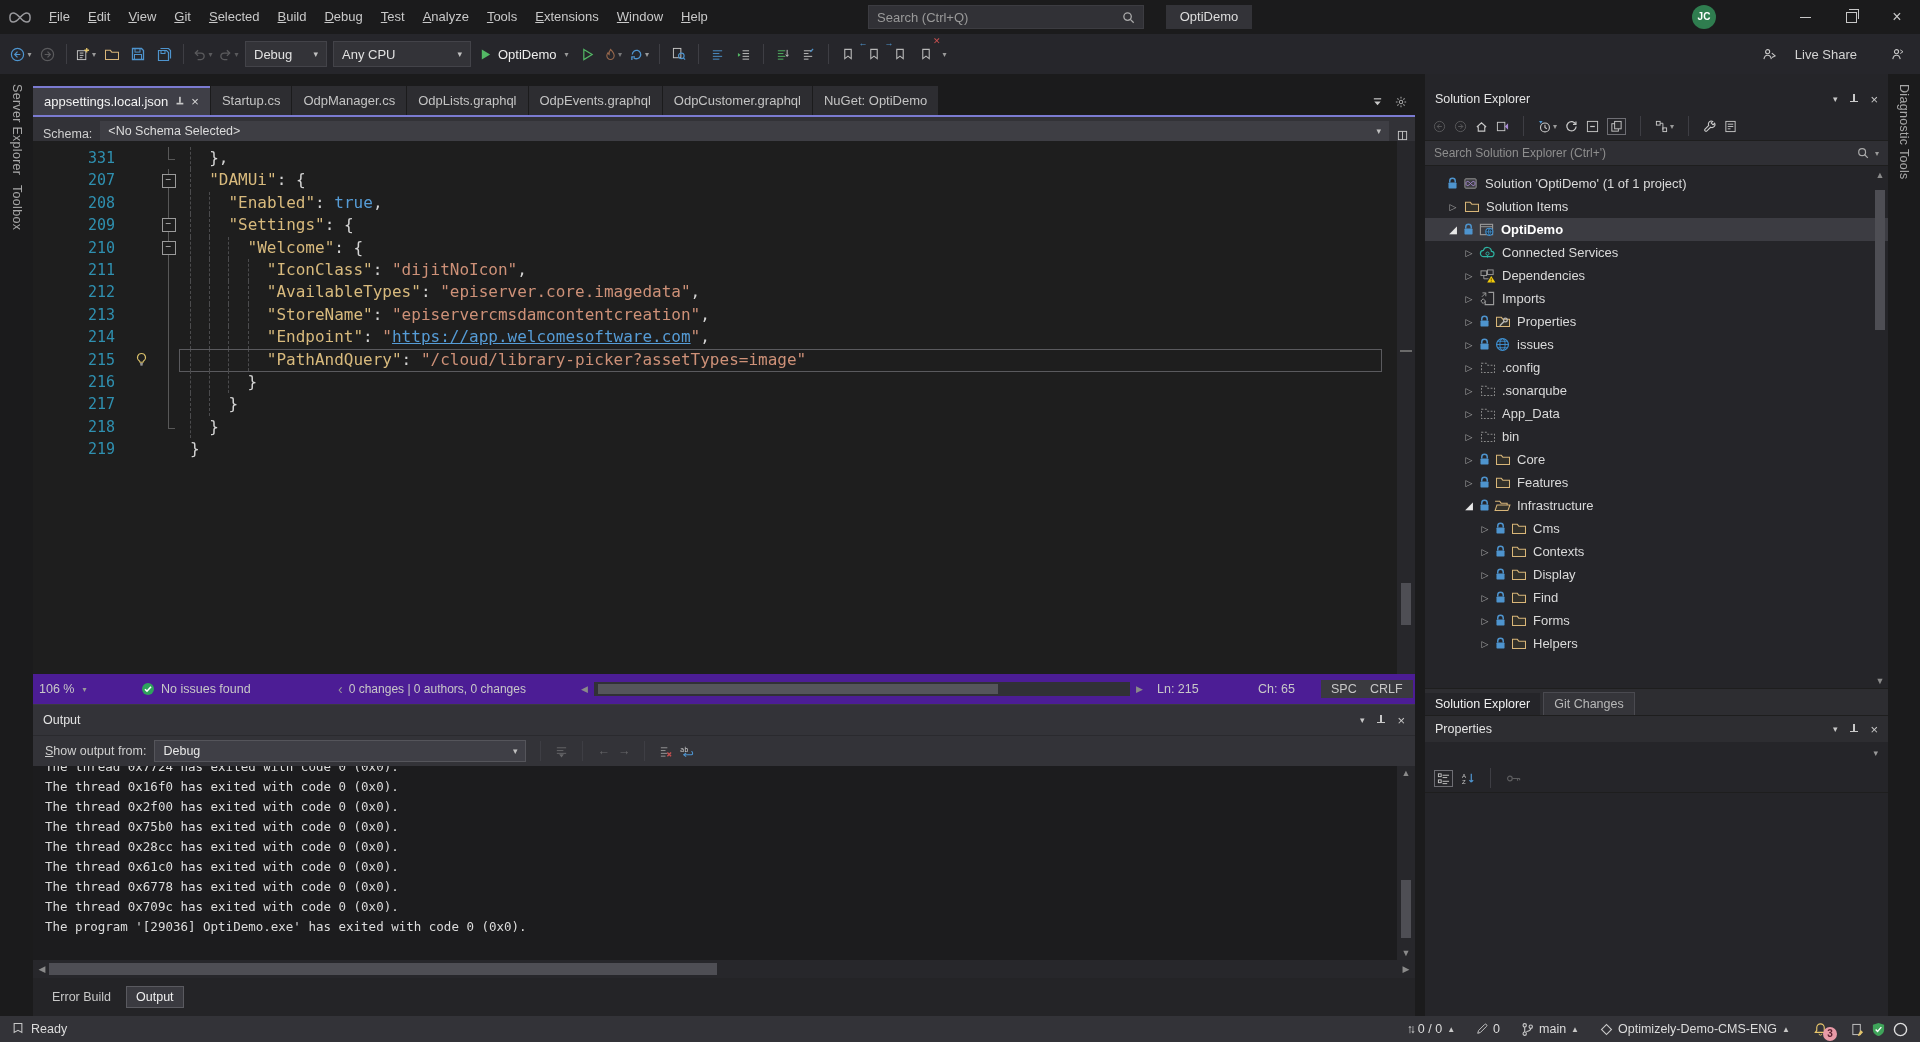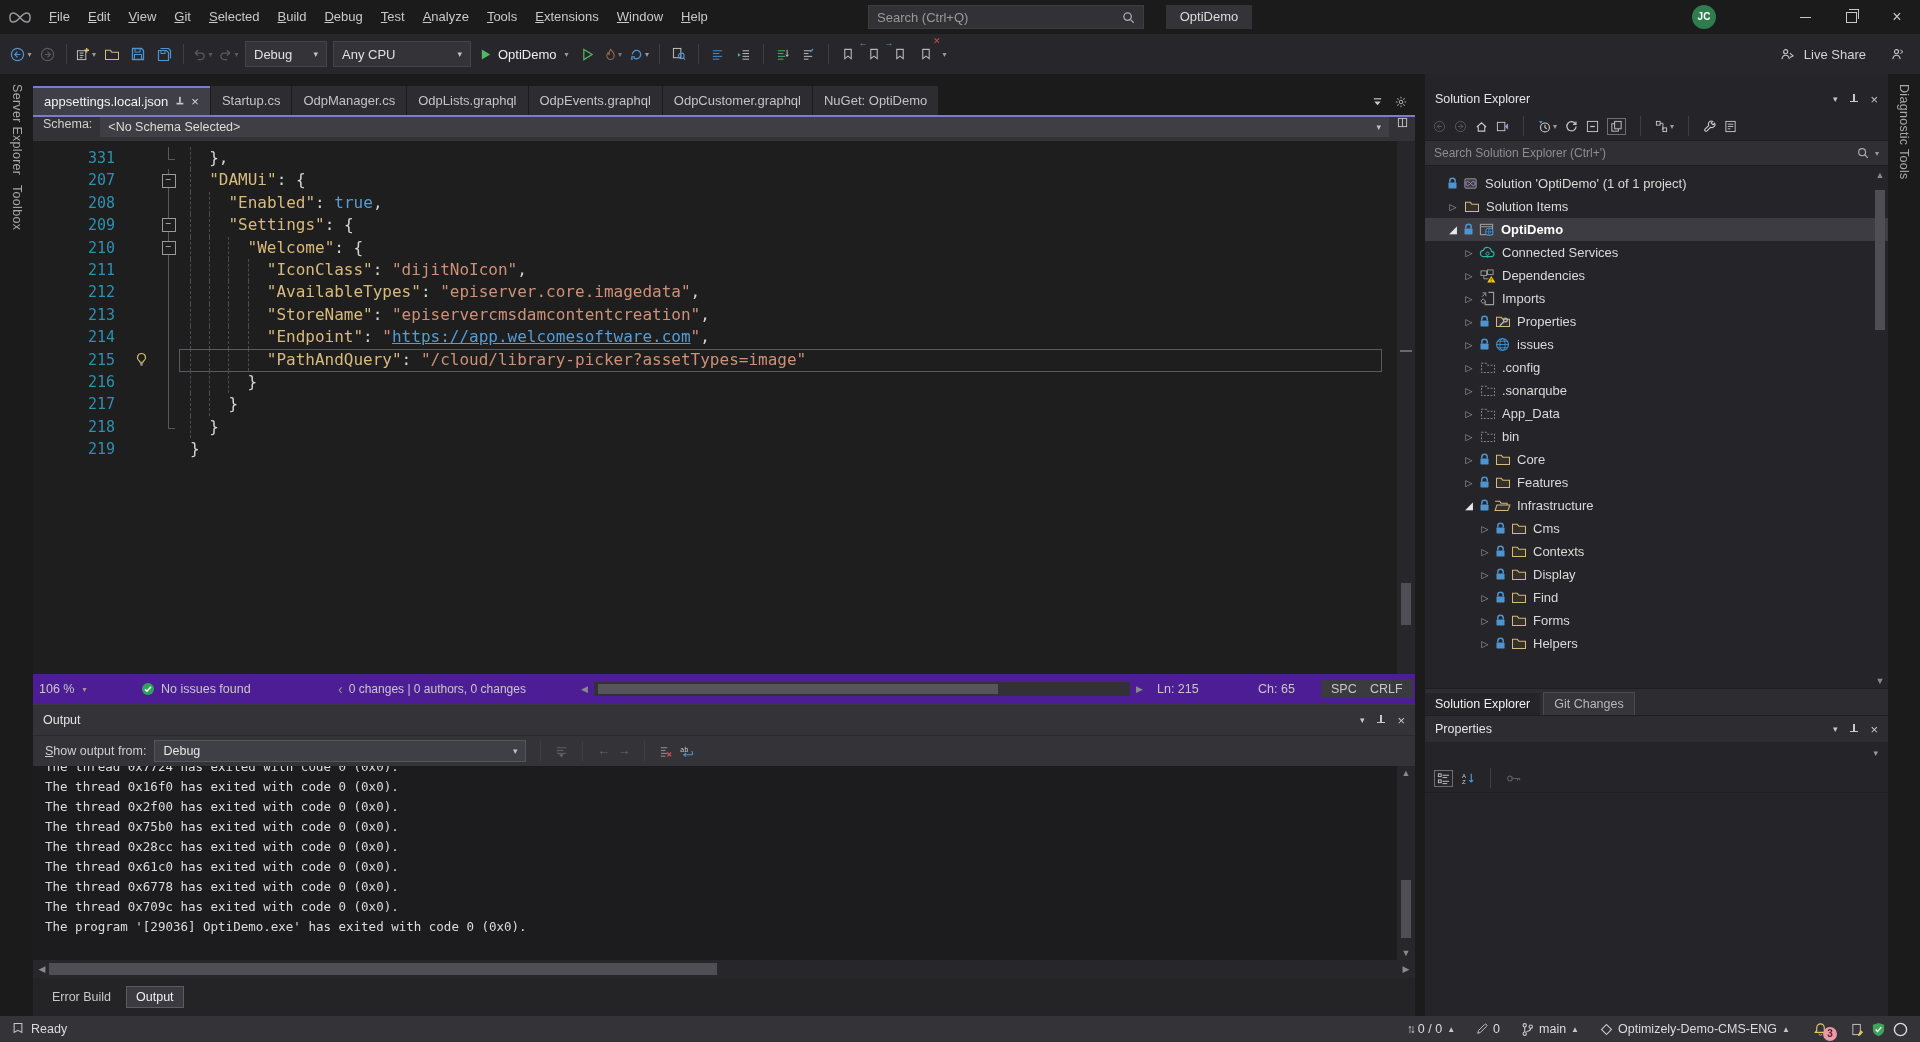--- a/index.html
+++ b/index.html
@@ -28,37 +28,37 @@
   
   .toolbar{position:absolute;left:0;top:34px;width:1920px;height:40px;background:#26262B;display:flex;align-items:center;
            padding-left:8px;box-sizing:border-box;}
   .tb-btn{height:28px;min-width:22px;display:flex;align-items:center;justify-content:center;margin:0 2px;color:#C8C8C8;}
   .tb-caret{font-size:8px;color:#9A9A9A;margin-left:2px;}
   .tb-sep{width:1px;height:20px;background:#3E3E44;margin:0 6px;}
   .tb-select{height:26px;background:#333338;border:1px solid #434349;box-sizing:border-box;display:flex;align-items:center;
              padding:0 8px;font-size:13px;color:#E0E0E0;margin:0 3px;}
   .tb-select .caret{margin-left:auto;padding-left:10px;font-size:9px;color:#C0C0C0;}
   .run-btn{display:flex;align-items:center;gap:6px;padding:0 6px;font-size:13px;color:#EDEDED;}
-  .toolbar-right{margin-left:auto;display:flex;align-items:center;gap:9px;padding-right:16px;font-size:13px;color:#D4D4D4;}
+  .toolbar-right{margin-left:auto;display:flex;align-items:center;gap:18px;padding-right:16px;font-size:13px;color:#D4D4D4;}
   .bmk{position:relative;display:inline-flex;}
   .bmk .ov{position:absolute;left:-4px;top:-2px;font-size:9px;color:#4E94CE;}
   .bmk .ovx{position:absolute;right:-4px;top:-4px;font-size:9px;color:#C75050;}
   
   .left-strip{position:absolute;left:0;top:74px;width:33px;height:942px;background:#1B1B1C;display:flex;flex-direction:column;align-items:center;}
   .right-strip{position:absolute;left:1888px;top:74px;width:32px;height:942px;background:#1B1B1C;display:flex;flex-direction:column;align-items:center;}
   .vtab{writing-mode:vertical-rl;font-size:12.5px;color:#A8A8A8;margin-top:10px;letter-spacing:.3px;}
   
   .editor-pane{position:absolute;left:33px;top:74px;width:1382px;height:942px;background:#1E1E1E;display:flex;flex-direction:column;}
   .tabbar{height:41px;background:#1B1B1C;display:flex;align-items:flex-end;border-bottom:2px solid #7B7BD1;position:relative;flex:none;}
   .tab{height:29px;box-sizing:border-box;display:flex;align-items:center;gap:7px;padding:0 11px;font-size:13px;color:#C4C4C4;
        background:#2D2D31;margin-right:1px;white-space:nowrap;}
   .tab.active{background:#3F3F47;color:#F2F2F2;border-top:2px solid #7B7BD1;}
   .tab .tclose{font-size:13px;color:#D8D8D8;}
   .tabbar-icons{position:absolute;right:8px;bottom:7px;display:flex;gap:12px;align-items:center;}
-  .schemabar{height:24px;background:#323237;display:flex;align-items:flex-start;font-size:12.5px;color:#CFCFCF;flex:none;}
+  .schemabar{height:24px;background:#323237;display:flex;align-items:flex-end;font-size:12.5px;color:#CFCFCF;flex:none;}
   .schemabar .label{padding:0 8px 0 10px;flex:none;}
   .schema-combo{flex:1;height:20px;background:#3E3E44;display:flex;align-items:center;padding:0 8px;color:#DCDCDC;}
   .schema-combo .caret{margin-left:auto;font-size:9px;color:#C0C0C0;}
   .schema-split{width:26px;display:flex;justify-content:center;align-items:center;flex:none;}
   
   .code-area{height:533px;position:relative;background:#1E1E1E;overflow:hidden;padding-top:6px;box-sizing:border-box;flex:none;}
   .code-row{display:flex;height:22.4px;line-height:22.4px;font-family:"DejaVu Sans Mono",monospace;font-size:16px;white-space:pre;position:relative;}
   .ln{width:96px;text-align:right;padding-right:14px;box-sizing:border-box;color:#2F90B0;flex:none;font-size:15px;}
   .glyphcol{width:24px;flex:none;display:flex;align-items:center;justify-content:center;}
   .foldcol{width:31px;flex:none;position:relative;display:flex;align-items:center;justify-content:center;}

